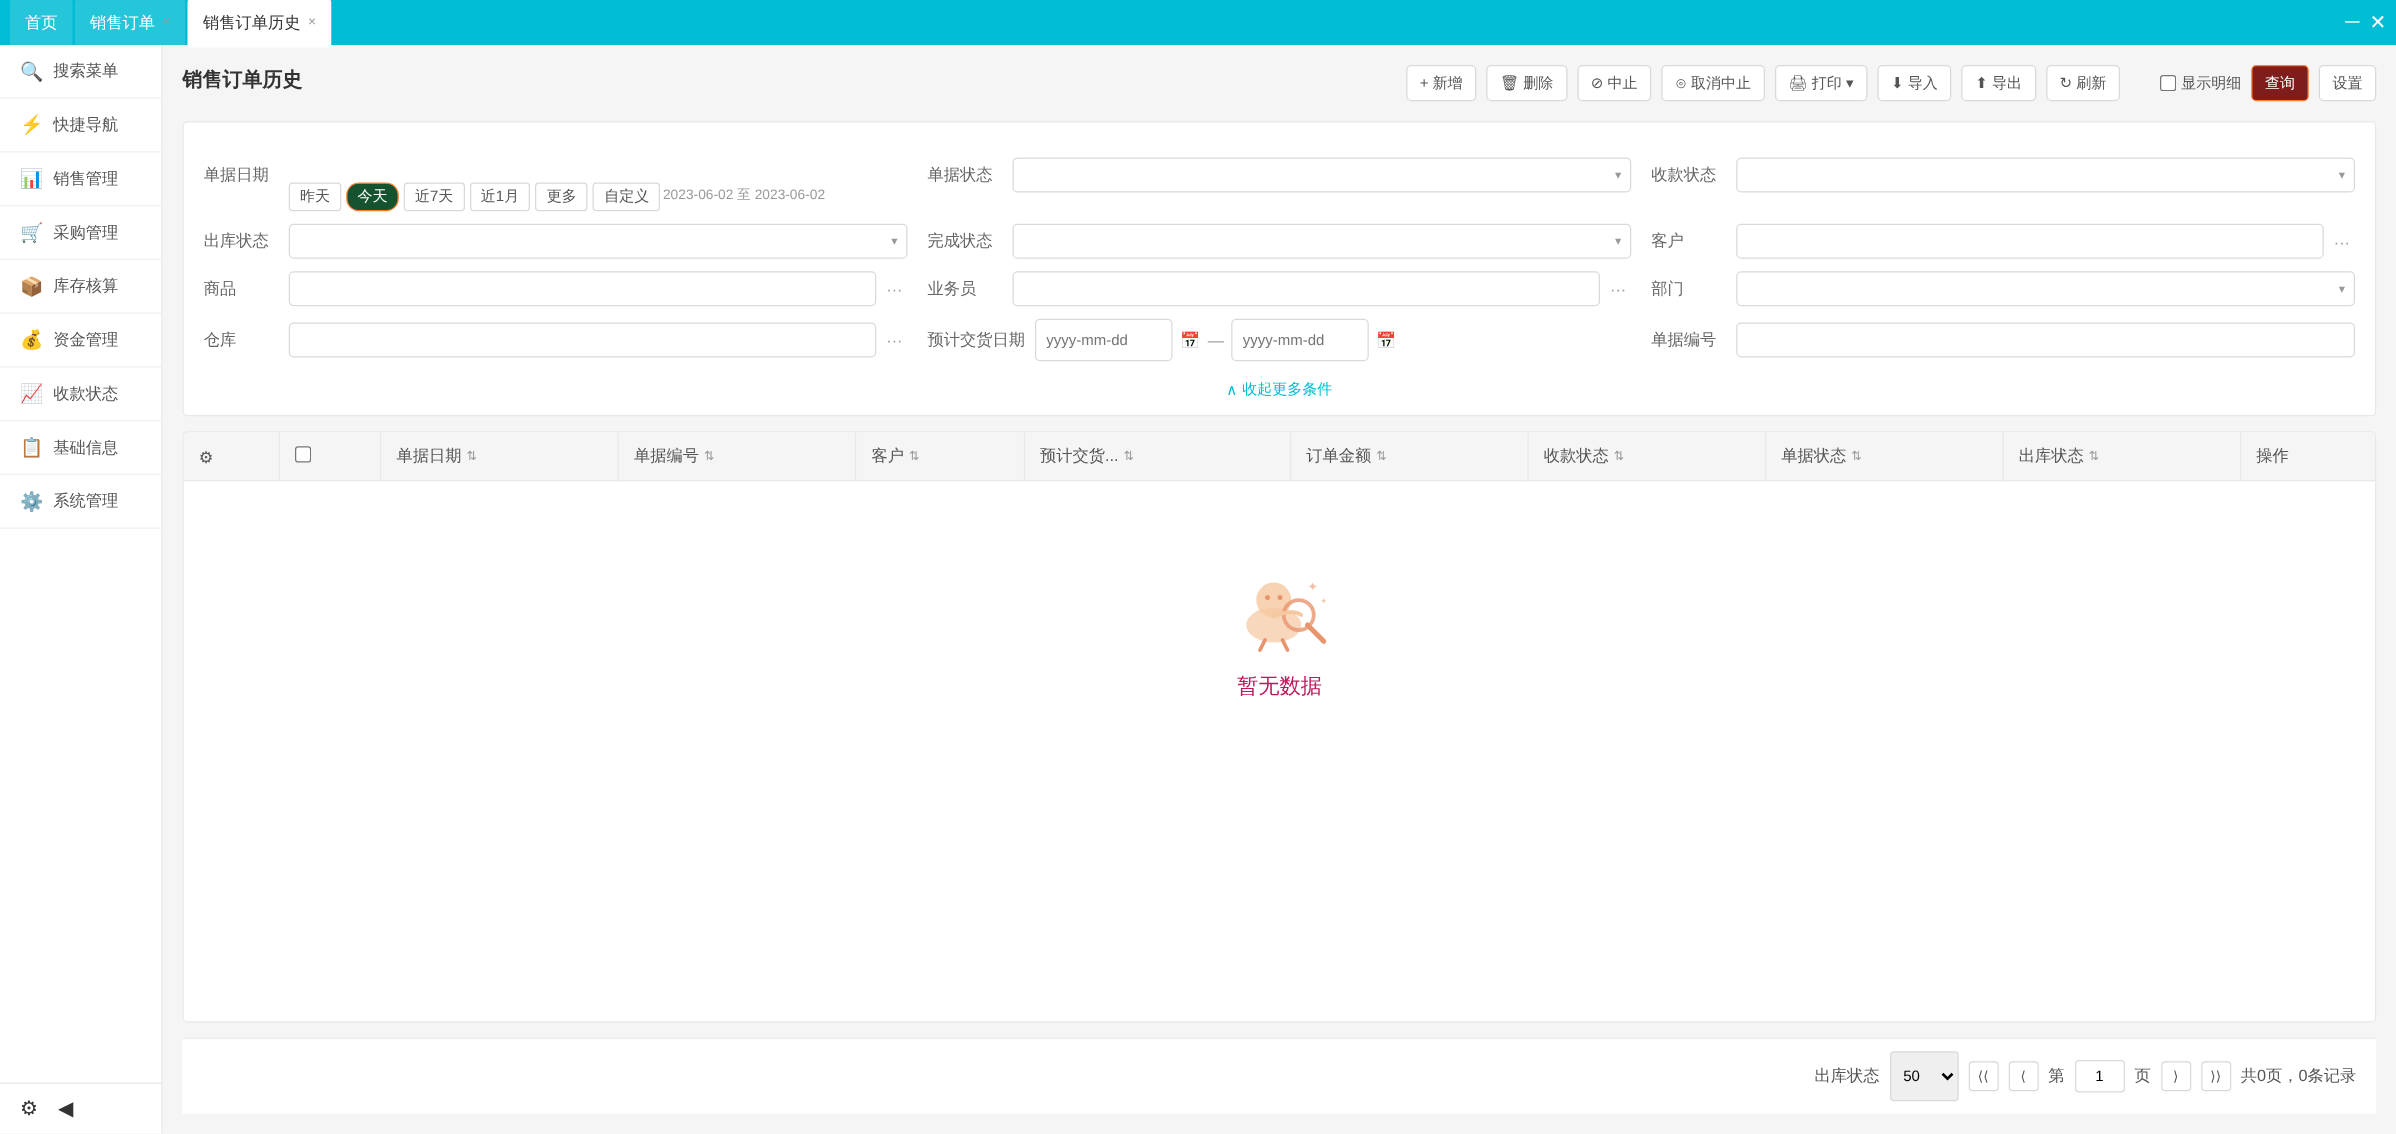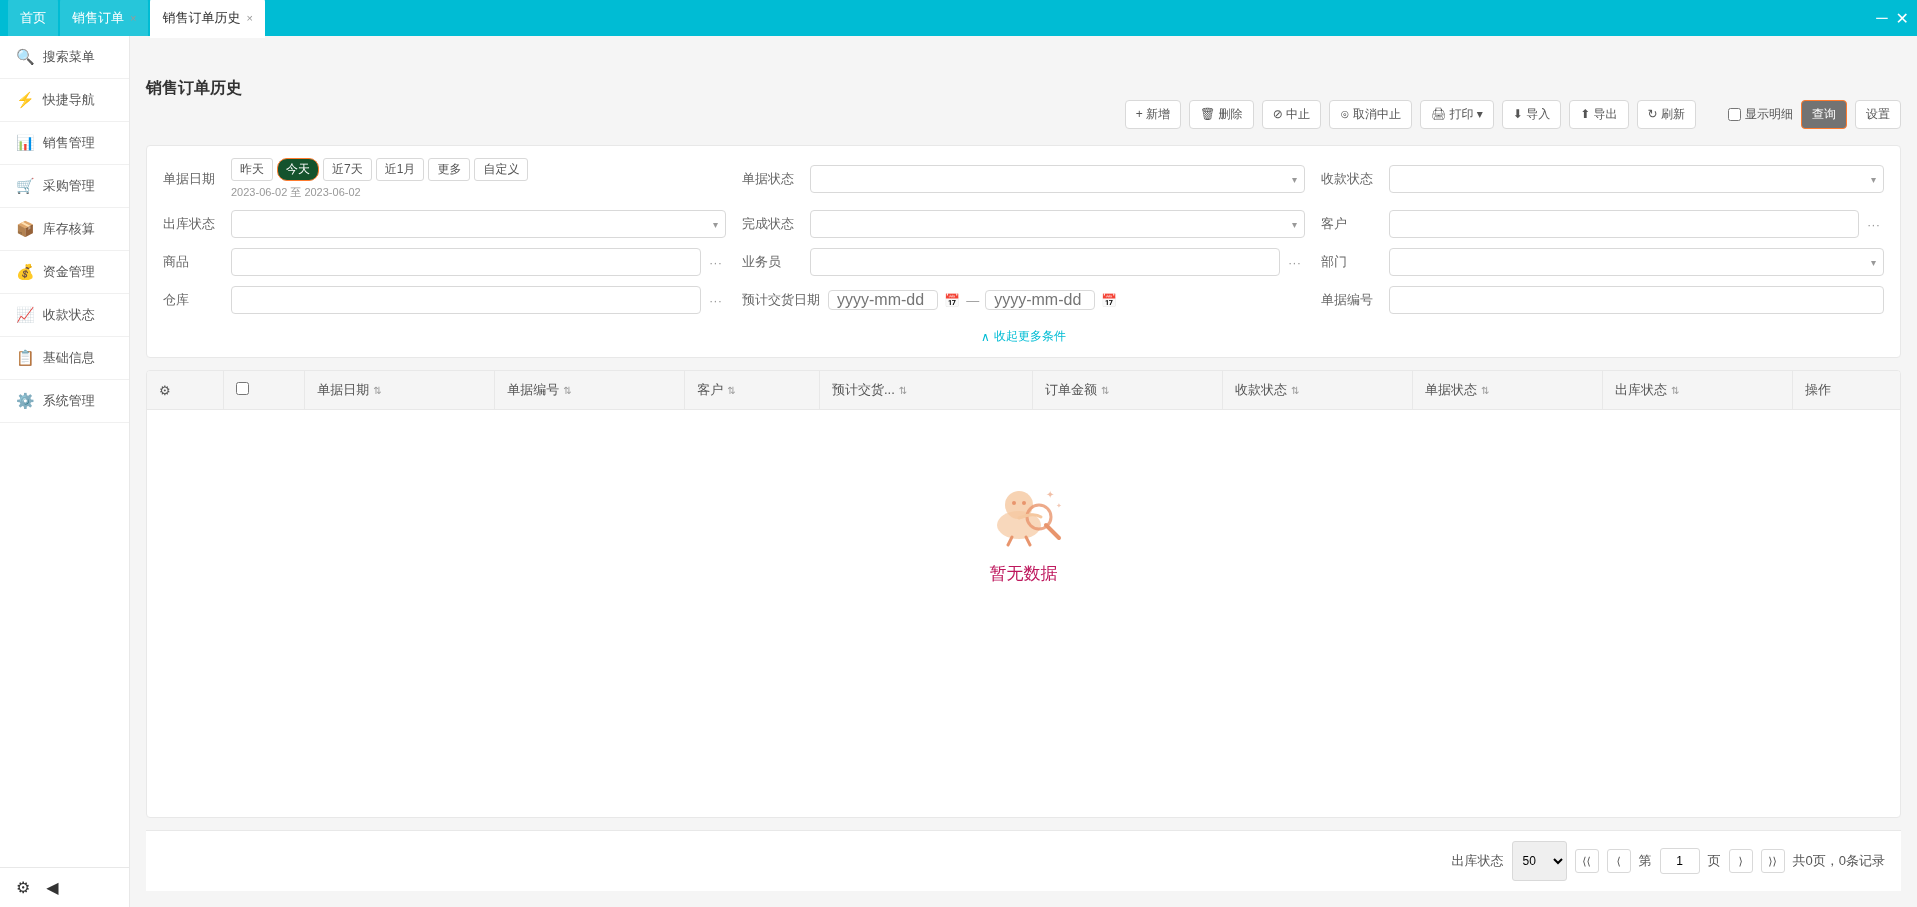--- a/index.html
+++ b/index.html
@@ -103,37 +103,36 @@
       margin-bottom: 4px;
     }
 
     
     .toolbar {
       display: flex;
       align-items: center;
       gap: 8px;
       flex-wrap: wrap;
       justify-content: flex-end;
-      margin-top: 48px;
     }
     .toolbar-btn {
       display: flex;
       align-items: center;
       gap: 4px;
       padding: 5px 10px;
       border: 1px solid #d9d9d9;
       border-radius: 4px;
       background: #fff;
       cursor: pointer;
       font-size: 12px;
       color: #555;
       white-space: nowrap;
     }
     .toolbar-btn.primary {
-      background: #737373;
+      background: #7f1d1d;
       border-color: #ff7b2e;
       color: #fff;
     }
     .checkbox-label {
       display: flex;
       align-items: center;
       gap: 4px;
       font-size: 12px;
       color: #555;
       cursor: pointer;
@@ -234,25 +233,25 @@
       font-size: 11px;
       color: #999;
       margin-top: 2px;
     }
     .filter-dots {
       color: #999;
       cursor: pointer;
       padding: 0 4px;
     }
     .filter-date-input {
-      height: 20px;
+      height: 34px;
       border: 1px solid #d9d9d9;
       border-radius: 4px;
       padding: 0 8px;
-      font-size: 16px;
+      font-size: 12px;
       color: #999;
       width: 110px;
     }
     .collapse-row {
       display: flex;
       justify-content: center;
       align-items: center;
       gap: 4px;
       color: #00bcd4;
       cursor: pointer;
@@ -445,21 +444,21 @@
         <button class="toolbar-btn">设置</button>
       </div>
     </div>
 
     <div class="filter-panel">
 
       <div class="filter-row">
         <div class="filter-item">
           <span class="filter-label">单据日期</span>
           <div class="filter-control">
-            <div style="display:flex;flex-direction:column;gap:2px;">
+            <div style="display:flex;gap:2px;margin-top:36px;">
               <div class="date-quick-btns">
 
               <button class="date-quick-btn">昨天</button>
                   <button class="date-quick-btn active">今天</button>
                   <button class="date-quick-btn">近7天</button>
                   <button class="date-quick-btn">近1月</button>
                   <button class="date-quick-btn">更多</button>
                   <button class="date-quick-btn">自定义</button>
                 </div>
               <div class="date-range">2023-06-02 至 2023-06-02</div>

